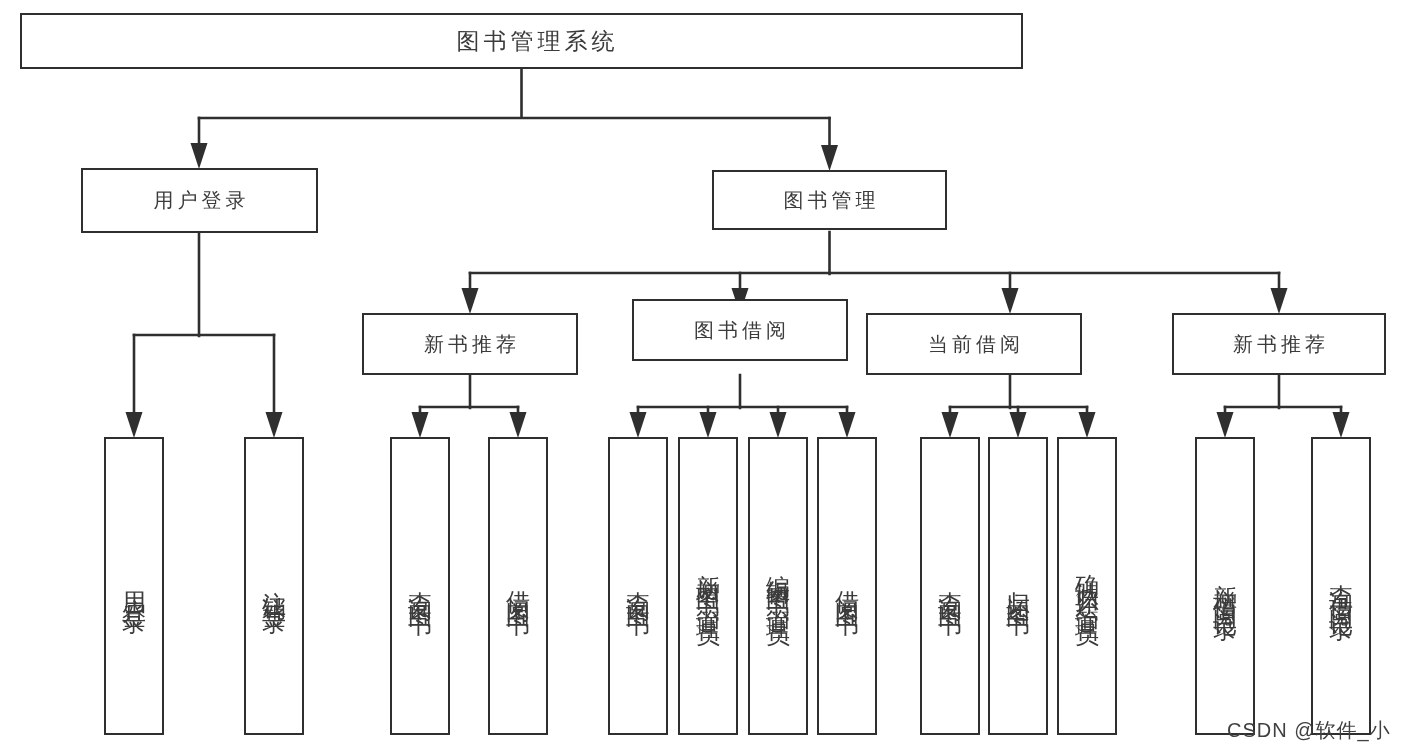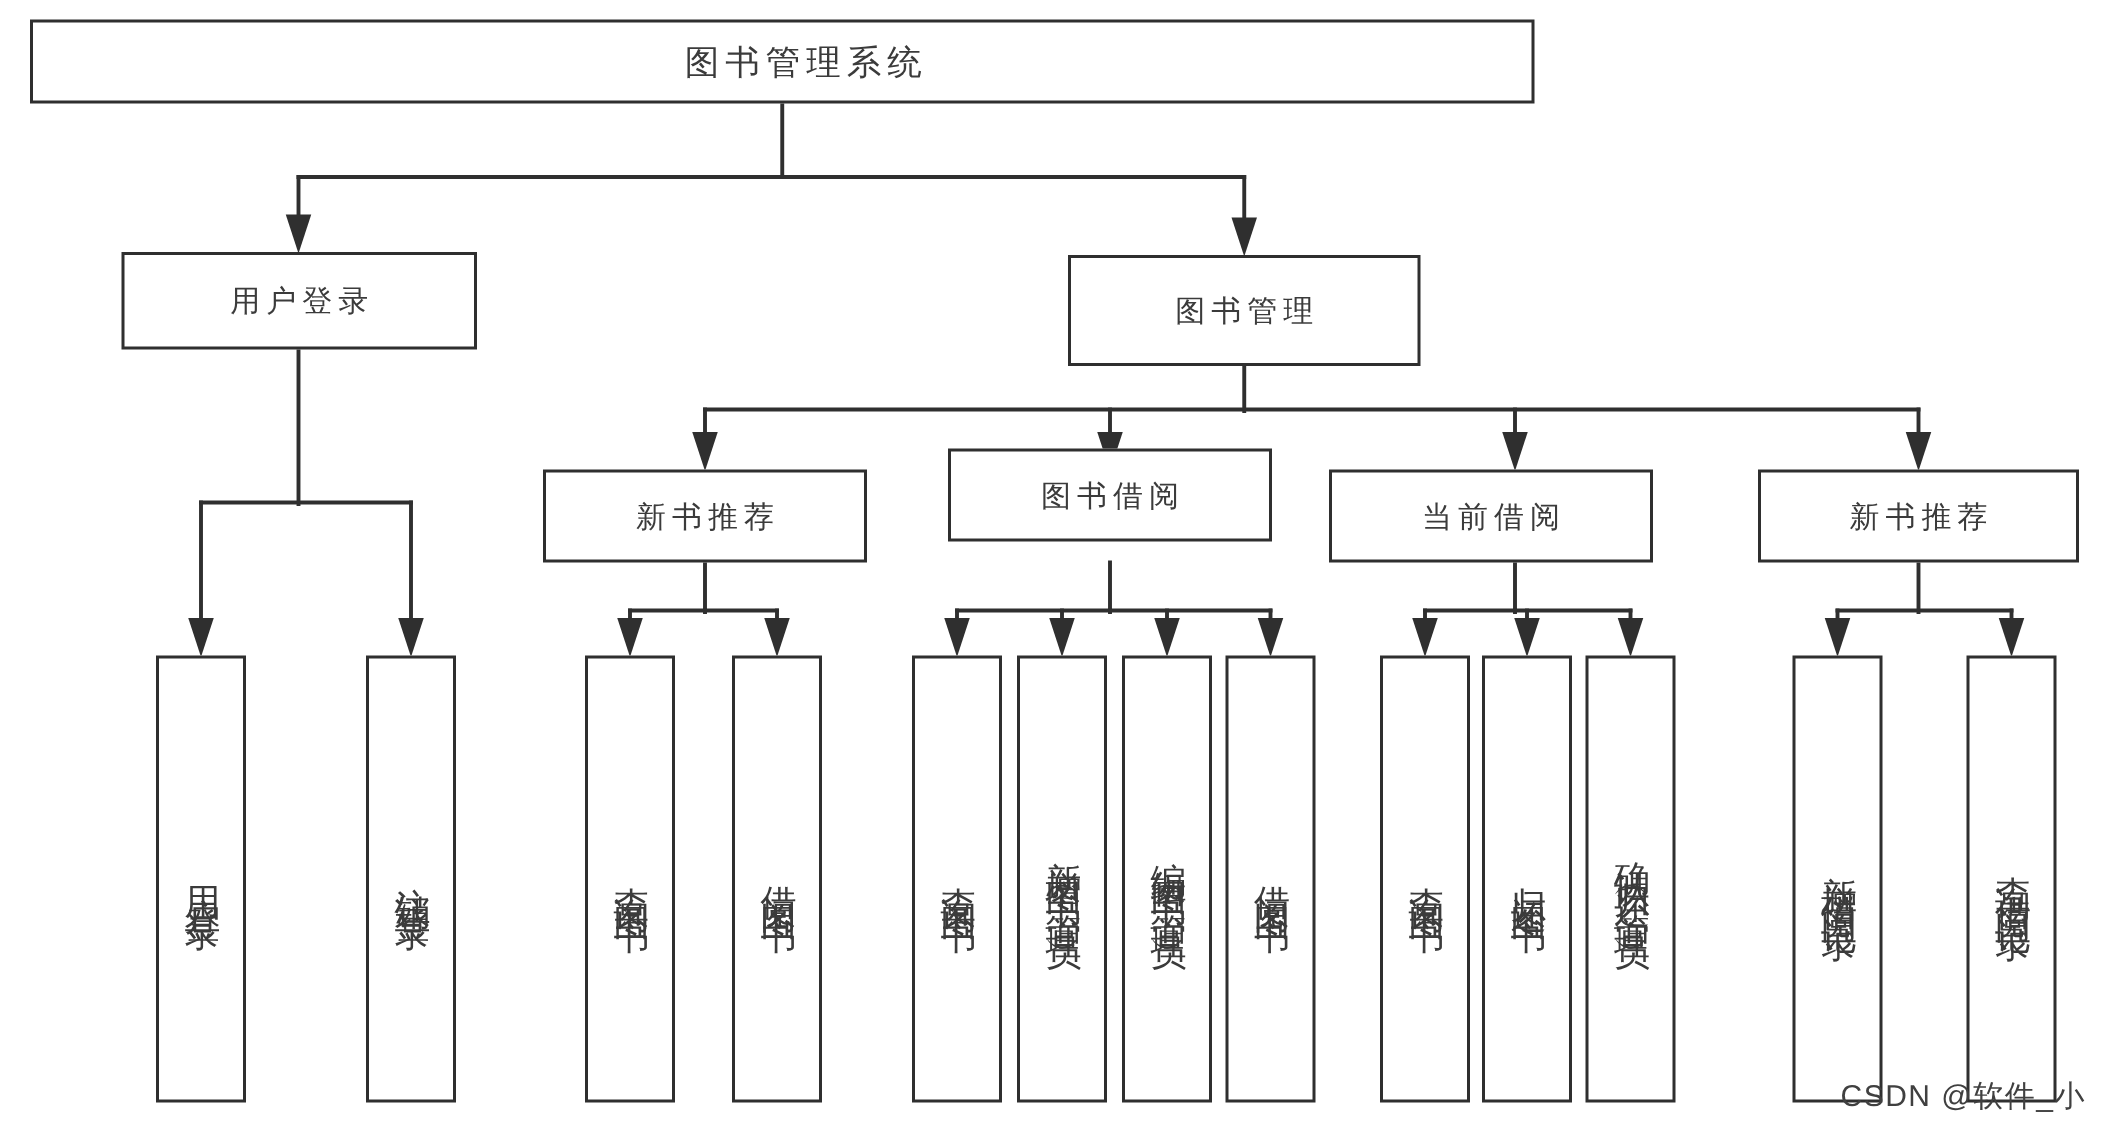--- a/index.html
+++ b/index.html
@@ -102,25 +102,25 @@
       <polygon points="1078.5,412 1095.5,412 1087,438" class="cfill"></polygon>
       <line x1="1225" y1="407" x2="1225" y2="416" class="cline"></line>
       <polygon points="1216.5,412 1233.5,412 1225,438" class="cfill"></polygon>
       <line x1="1341" y1="407" x2="1341" y2="416" class="cline"></line>
       <polygon points="1332.5,412 1349.5,412 1341,438" class="cfill"></polygon>
     </svg>
 
   <div class="box title" style="left:20px; top:13px; width:1003px; height:56px;">图书管理系统</div>
 
   <div class="box hdr" style="left:81px; top:168px; width:237px; height:65px;">用户登录</div>
-  <div class="box hdr" style="left:712px; top:170px; width:235px; height:74px;">图书管理</div>
+  <div class="box hdr" style="left:712px; top:170px; width:235px; height:60px;">图书管理</div>
 
   <div class="box hdr" style="left:362px; top:313px; width:216px; height:62px;">新书推荐</div>
   <div class="box hdr" style="left:632px; top:299px; width:216px; height:62px;">图书借阅</div>
-  <div class="box hdr" style="left:886px; top:313px; width:216px; height:62px;">当前借阅</div>
+  <div class="box hdr" style="left:866px; top:313px; width:216px; height:62px;">当前借阅</div>
   <div class="box hdr" style="left:1172px; top:313px; width:214px; height:62px;">新书推荐</div>
 
   <div class="box leaf" style="left:104px;">用户登录</div>
   <div class="box leaf" style="left:244px;">注销登录</div>
 
   <div class="box leaf" style="left:390px;">查询图书</div>
   <div class="box leaf" style="left:488px;">借阅图书</div>
 
   <div class="box leaf" style="left:608px;">查询图书</div>
   <div class="box leaf" style="left:678px;">新增图书（管理员）</div>

